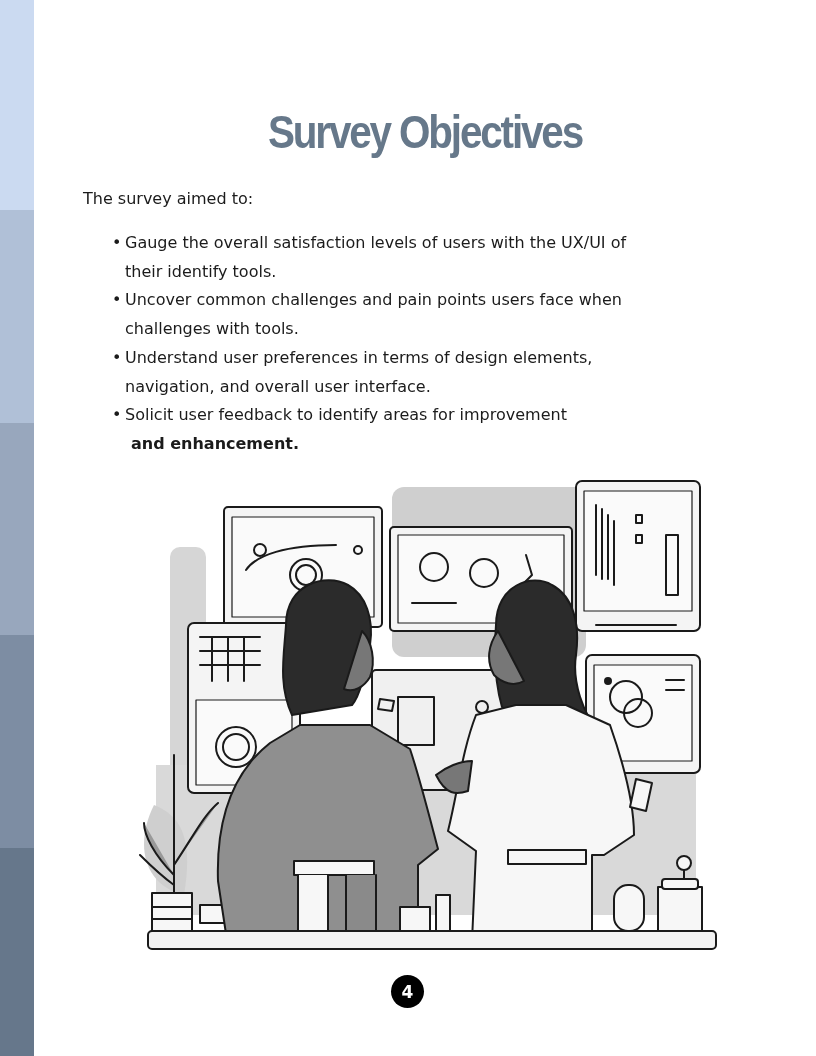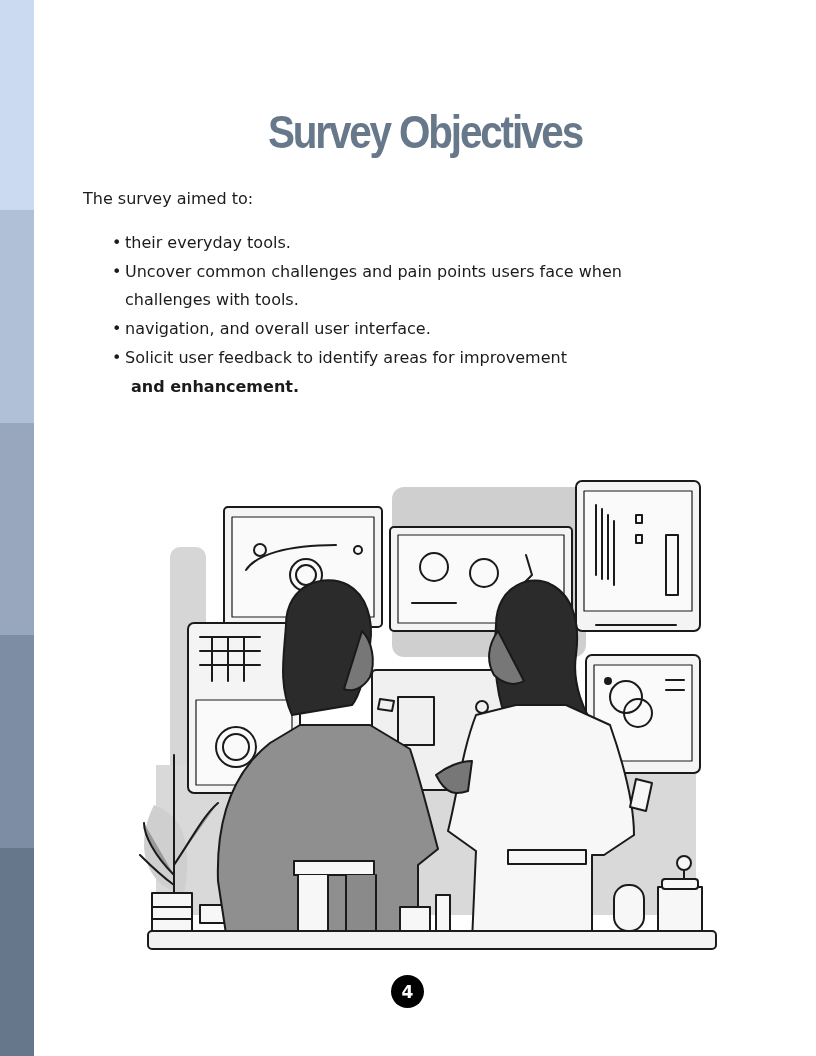--- a/index.html
+++ b/index.html
@@ -61,29 +61,31 @@
     <div class="band-seg" style="top: 848px; height: 208px; background: rgb(102, 119, 139);"></div>
   </div>
 
   <h1 class="title" style="color: rgb(102, 120, 138);">Survey Objectives</h1>
 
   <p class="intro">The survey aimed to:</p>
 
   <ul class="objectives">
     <li>
       <span class="bullet">•</span>
-      <span class="line2">their everyday tools.</span>
+      <span>Gauge the overall satisfaction levels of users with the UX/UI of</span>
+      <span class="line2">their identify tools.</span>
     </li>
     <li>
       <span class="bullet">•</span>
       <span>Uncover common challenges and pain points users face when</span>
       <span class="line2">challenges with tools.</span>
     </li>
     <li>
       <span class="bullet">•</span>
+      <span>Understand user preferences in terms of design elements,</span>
       <span class="line2">navigation, and overall user interface.</span>
     </li>
     <li>
       <span class="bullet">•</span>
       <span>Solicit user feedback to identify areas for improvement</span>
       <span class="line2 indent">and enhancement.</span>
     </li>
   </ul>
 
   <div class="illustration">

